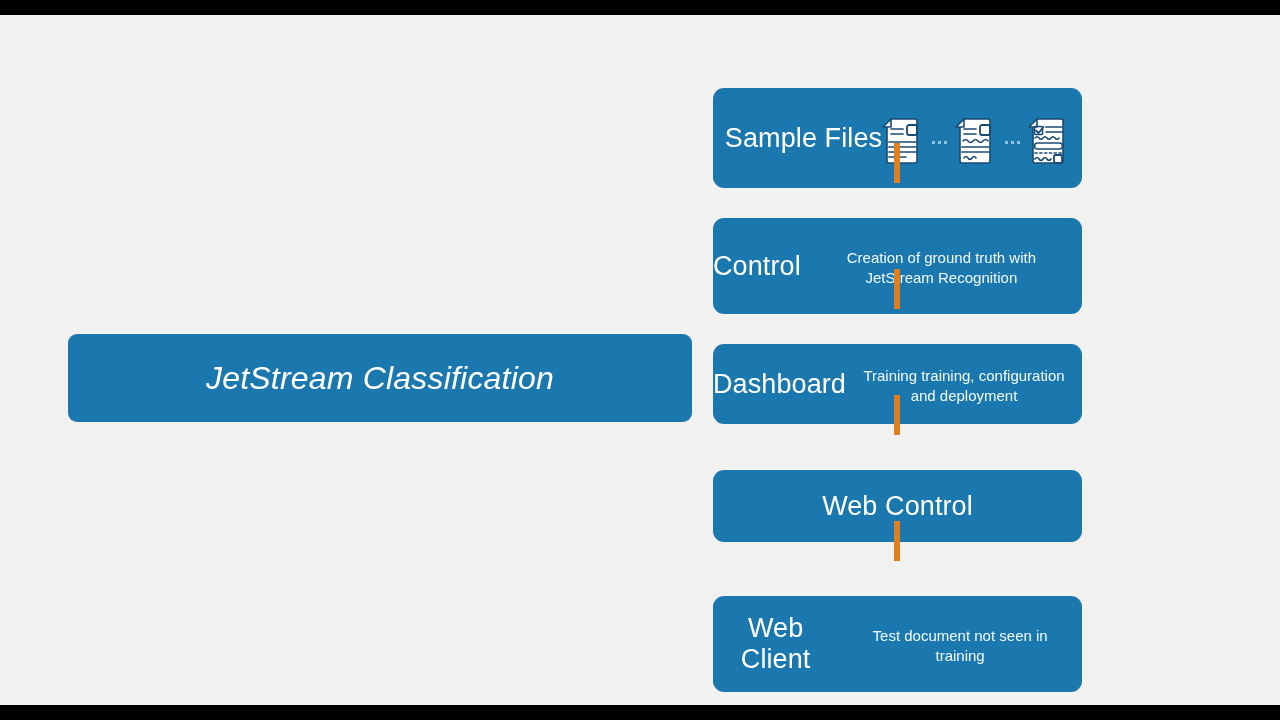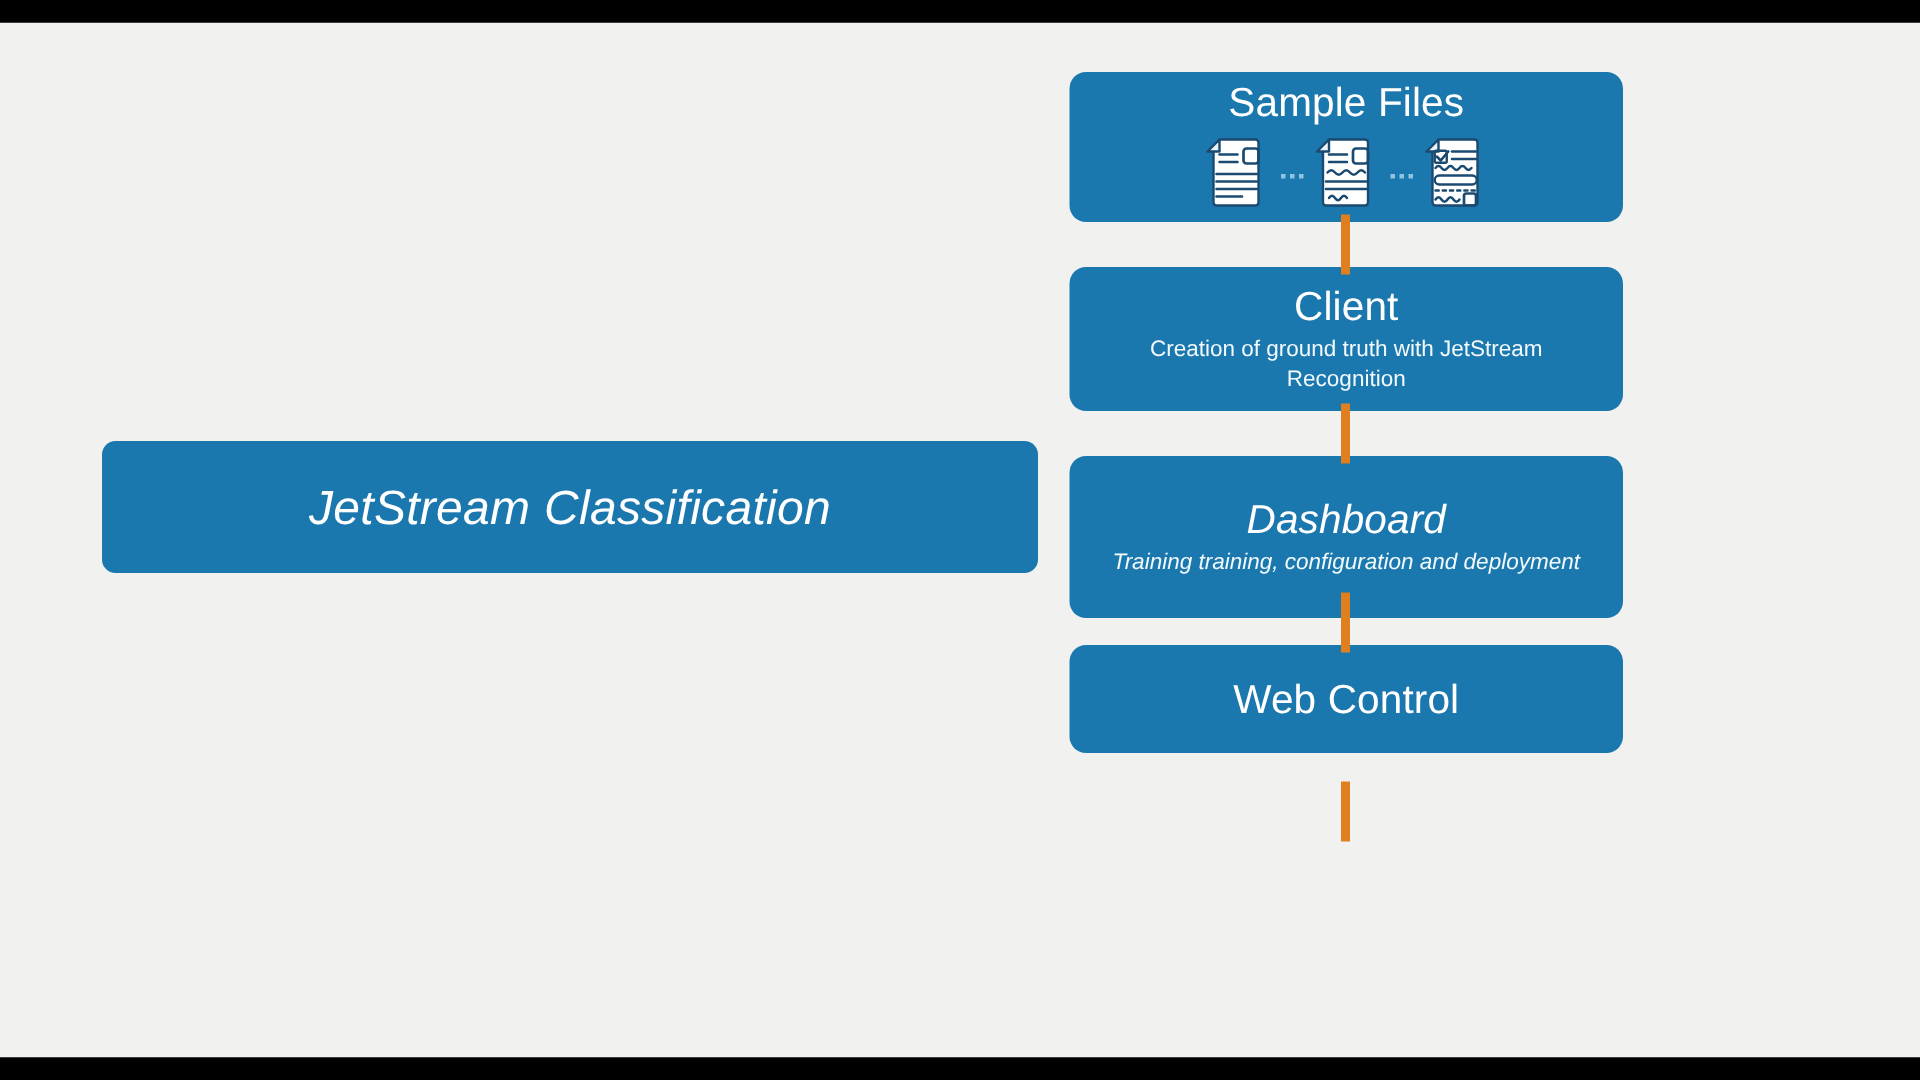--- a/index.html
+++ b/index.html
@@ -41,23 +41,24 @@
   }
 
   
   .card {
     position: absolute;
     background: #1b78ae;
     border-radius: 11px;
     color: #ffffff;
     text-align: center;
     display: flex;
-    flex-direction: column;
+    flex-direction: row;
     align-items: center;
     justify-content: center;
+    margin-top: 40px;
   }
 
   .card .title {
     font-size: 27px;
     font-weight: 400;
     letter-spacing: 0.1px;
     line-height: 1.14;
     color: #ffffff;
   }
 
@@ -215,33 +216,37 @@
               </g>
               <path d="M7 41 q2 -3 4 0 t4 0 t4 0 t4 0" fill="none" stroke="#1a4a70" stroke-width="1.7" stroke-linecap="round"></path>
               <rect x="26" y="37" width="8" height="8" rx="1.5" fill="none" stroke="#1a4a70" stroke-width="1.8"></rect>
             </svg>
           </span>
 
         </div>
       </div>
 
       <div class="card flow-card" style="top:145px;height:96px;">
-        <div class="title">Client</div>
+        <div class="title">Control</div>
         <div class="subtitle">Creation of ground truth with JetStream Recognition</div>
       </div>
 
-      <div class="card flow-card" style="top:271px;height:108px;font-style:italic;">
+      <div class="card flow-card" style="top:271px;height:80px;">
         <div class="title">Dashboard</div>
         <div class="subtitle">Training training, configuration and deployment</div>
       </div>
 
       <div class="card flow-card" style="top:397px;height:72px;">
         <div class="title">Web Control</div>
       </div>
 
+      <div class="card flow-card" style="top:523px;height:96px;">
+        <div class="title">Web Client</div>
+        <div class="subtitle">Test document not seen in training</div>
+      </div>
 
     </div>
 
   </div>
 
   <div class="letterbox bottom"></div>
 
 </div>
 
 </body></html>

